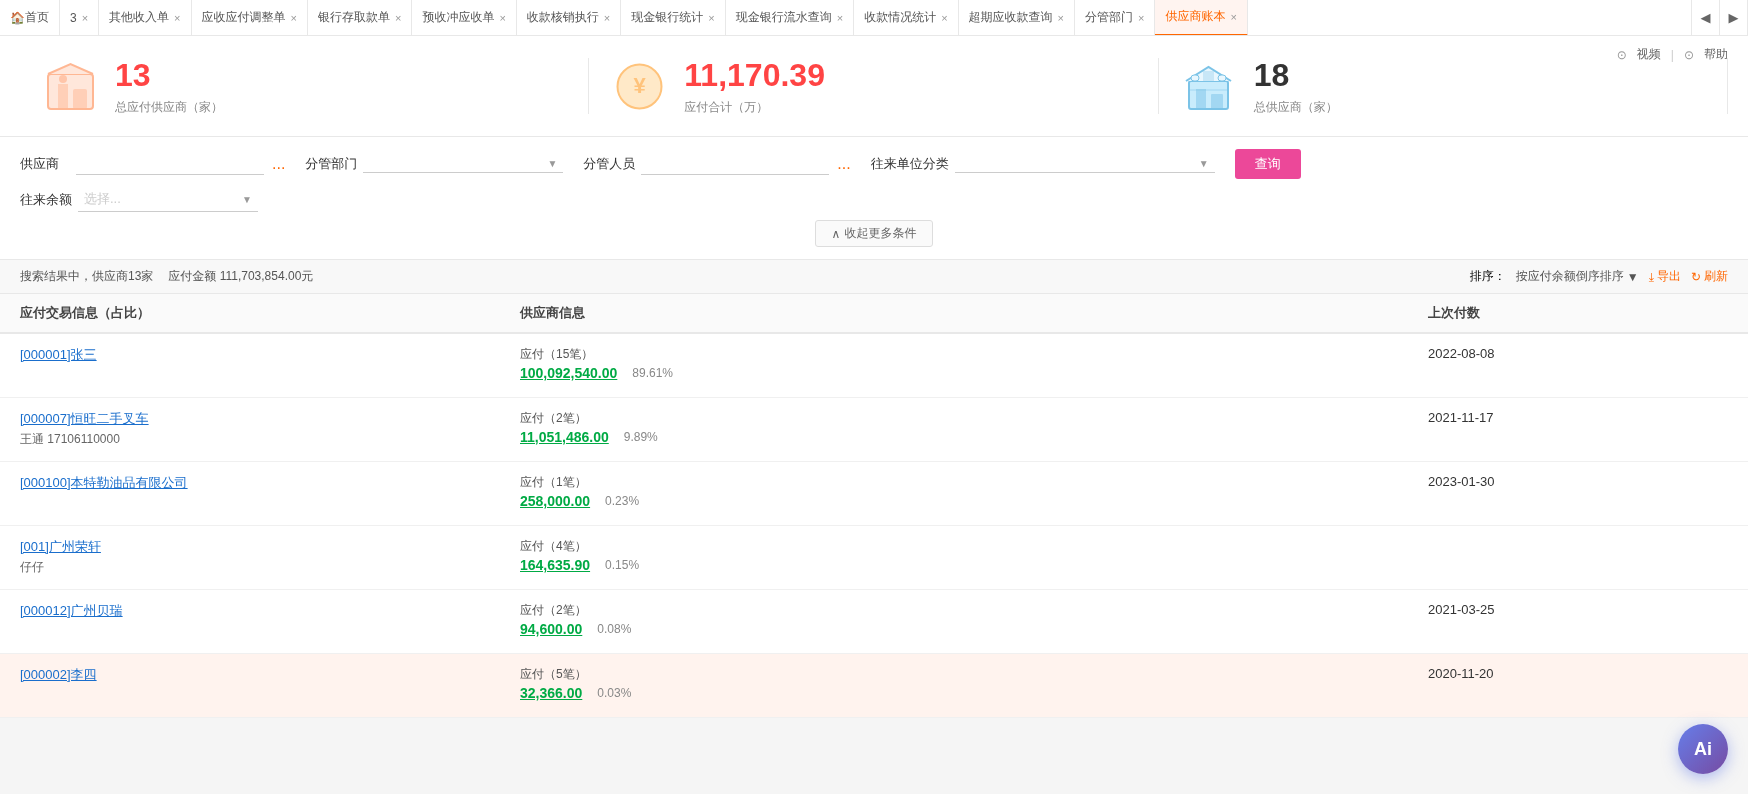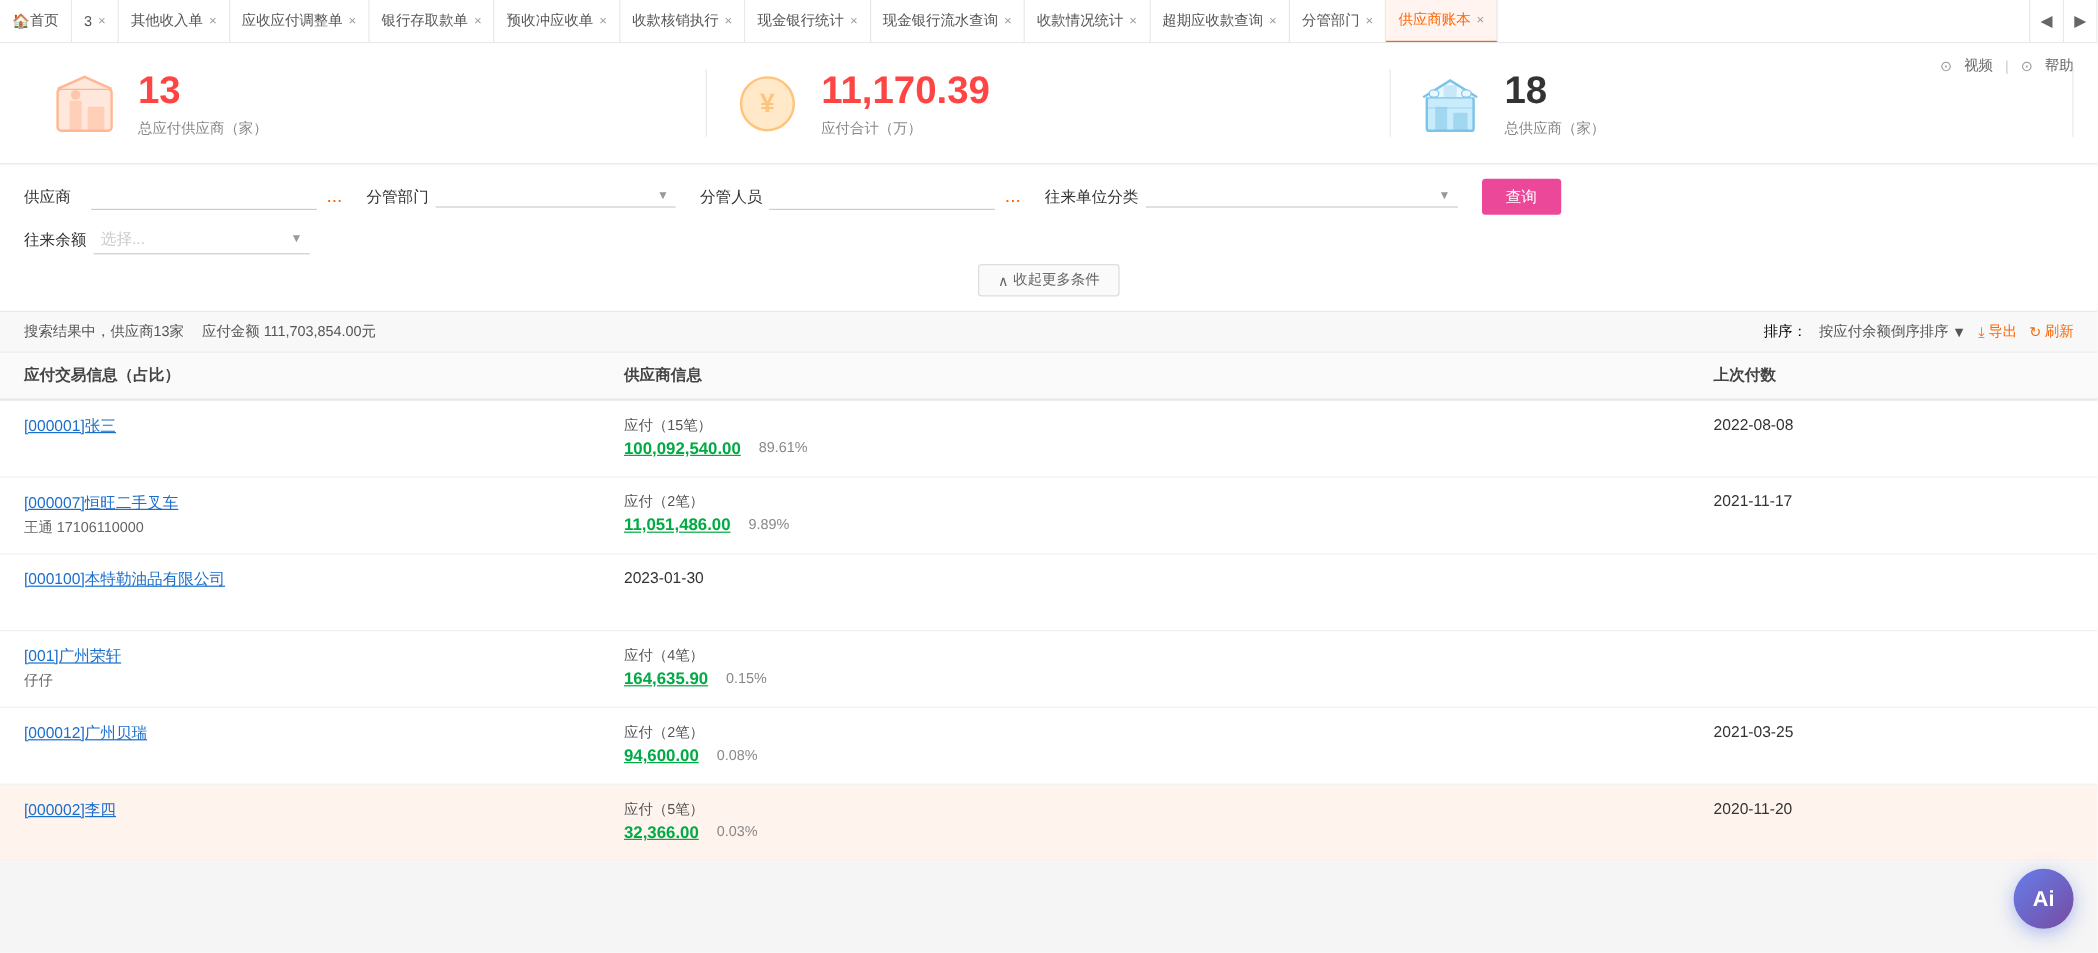--- a/index.html
+++ b/index.html
@@ -355,20 +355,29 @@
         </div>
       </div>
     </div>
         <div><span class="last-pay">2021-11-17</span></div>
       </div>
       <div class="table-row">
         <div>
       <a class="vendor-link">[000100]本特勒油品有限公司</a>
       
     </div>
+        <div>
+      <div class="tx-info">
+        <span class="tx-label">应付（1笔）</span>
+        <div class="tx-row">
+          <a class="tx-amount">258,000.00</a>
+          <span class="tx-percent">0.23%</span>
+        </div>
+      </div>
+    </div>
         <div><span class="last-pay">2023-01-30</span></div>
       </div>
       <div class="table-row">
         <div>
       <a class="vendor-link">[001]广州荣轩</a>
       <div class="vendor-sub">仔仔</div>
     </div>
         <div>
       <div class="tx-info">
         <span class="tx-label">应付（4笔）</span>

